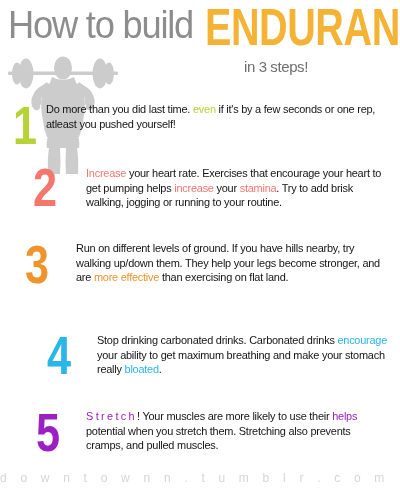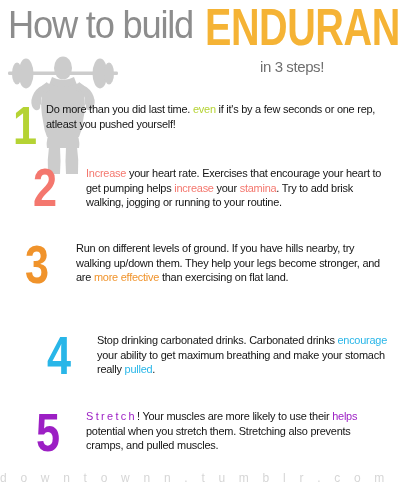--- a/index.html
+++ b/index.html
@@ -16,21 +16,20 @@
     -webkit-font-smoothing: antialiased;
   }
 
   
   .header {
     position: absolute;
     left: 0;
     top: 0;
     width: 320px;
     height: 86px;
-    padding-left: 16px;
   }
   .title-main {
     position: absolute;
     left: 8px;
     top: 3px;
     font-family: "Liberation Sans", sans-serif;
     font-size: 39px;
     font-weight: 300;
     color: #8d8d8d;
     letter-spacing: -1.3px;
@@ -200,21 +199,21 @@
   <div class="step" id="step-3">
     <div class="step-num">3</div>
     <div class="step-body">
       <span>Run on different levels of ground. If you have hills nearby, try walking up/down them. They help your legs become stronger, and are </span><span class="c-orange">more effective</span><span> than exercising on flat land.</span>
     </div>
   </div>
 
   <div class="step" id="step-4">
     <div class="step-num">4</div>
     <div class="step-body">
-      <span>Stop drinking carbonated drinks. Carbonated drinks </span><span class="c-cyan">encourage</span><span> your ability to get maximum breathing and make your stomach really </span><span class="c-cyan">pulled</span><span>.</span>
+      <span>Stop drinking carbonated drinks. Carbonated drinks </span><span class="c-cyan">encourage</span><span> your ability to get maximum breathing and make your stomach really </span><span class="c-cyan">bloated</span><span>.</span>
     </div>
   </div>
 
   <div class="step" id="step-5">
     <div class="step-num">5</div>
     <div class="step-body">
       <span class="c-purple spaced">Stretch</span><span>! Your muscles are more likely to use their </span><span class="c-purple">helps</span><span> potential when you stretch them. Stretching also prevents cramps, and pulled muscles.</span>
     </div>
   </div>
 </div>

